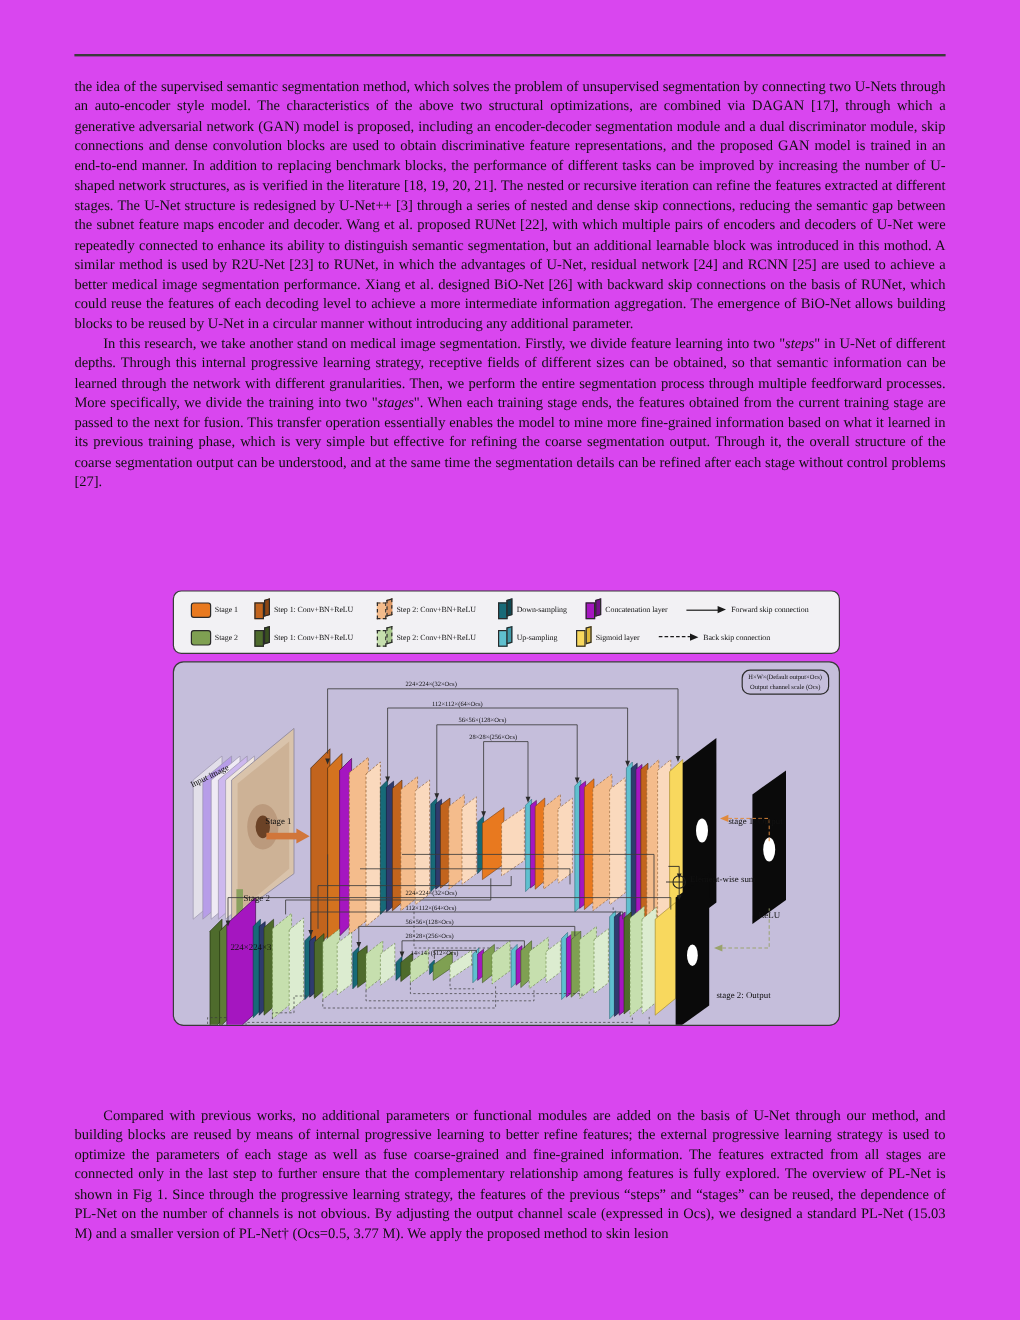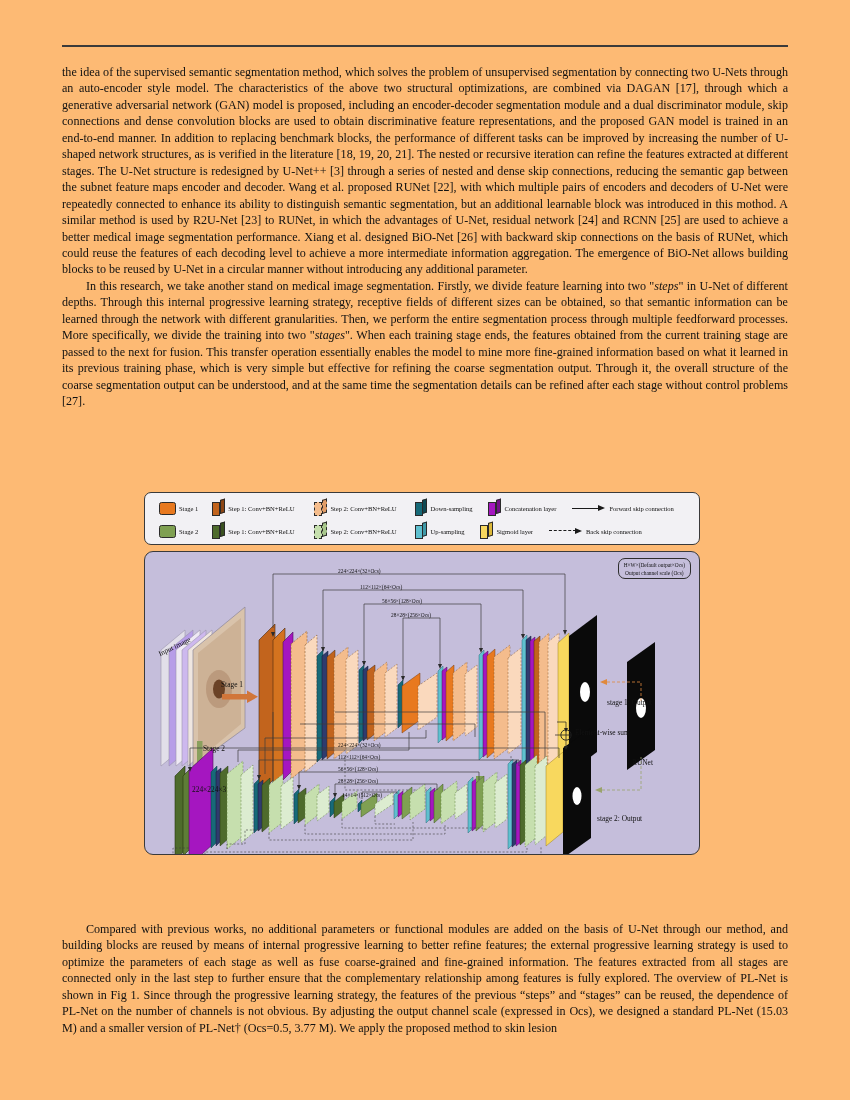--- a/index.html
+++ b/index.html
@@ -4,21 +4,21 @@
 <style>
   html, body {
     margin: 0;
     padding: 0;
     background: #ffffff;
   }
   .page {
     position: relative;
     width: 850px;
     height: 1100px;
-    background: #fdba74;
+    background: #d946ef;
     font-family: "Liberation Serif", serif;
     overflow: hidden;
   }
   .top-rule {
     position: absolute;
     left: 62px;
     top: 45px;
     width: 726px;
     height: 2px;
     background: #3b3b3b;
@@ -538,23 +538,23 @@
       <div class="dim-label" style="left:215px; top:32px;">112×112×(64×Ocs)</div>
       <div class="dim-label" style="left:237px; top:46px;">56×56×(128×Ocs)</div>
       <div class="dim-label" style="left:246px; top:60px;">28×28×(256×Ocs)</div>
 
       <div class="dim-label" style="left:193px; top:190px;">224×224×(32×Ocs)</div>
       <div class="dim-label" style="left:193px; top:202px;">112×112×(64×Ocs)</div>
       <div class="dim-label" style="left:193px; top:214px;">56×56×(128×Ocs)</div>
       <div class="dim-label" style="left:193px; top:226px;">28×28×(256×Ocs)</div>
       <div class="dim-label" style="left:197px; top:240px;">14×14×(512×Ocs)</div>
 
-      <div class="fig-text" style="left:462px; top:146px;">stage 1: Output</div>
-      <div class="fig-text" style="left:452px; top:262px;">stage 2: Output</div>
-      <div class="fig-text" style="left:487px; top:206px;">RUNet</div>
+      <div class="fig-text" style="left:462px; top:128px;">stage 1: Output</div>
+      <div class="fig-text" style="left:452px; top:273px;">stage 2: Output</div>
+      <div class="fig-text" style="left:487px; top:206px;">ReLU</div>
       <div class="fig-text" style="left:430px; top:176px;">Element-wise sum</div>
     </div>
 
   </div>
 
   <div style="position:absolute; left:62px; top:885px; width:726px;margin-top:36px;">
     <p class="body indent">Compared with previous works, no additional parameters or functional modules are added on the basis of U-Net through our method, and building blocks are reused by means of internal progressive learning to better refine features; the external progressive learning strategy is used to optimize the parameters of each stage as well as fuse coarse-grained and fine-grained information. The features extracted from all stages are connected only in the last step to further ensure that the complementary relationship among features is fully explored. The overview of PL-Net is shown in Fig 1. Since through the progressive learning strategy, the features of the previous “steps” and “stages” can be reused, the dependence of PL-Net on the number of channels is not obvious. By adjusting the output channel scale (expressed in Ocs), we designed a standard PL-Net (15.03 M) and a smaller version of PL-Net† (Ocs=0.5, 3.77 M). We apply the proposed method to skin lesion</p>
   </div>
 
 </div>

